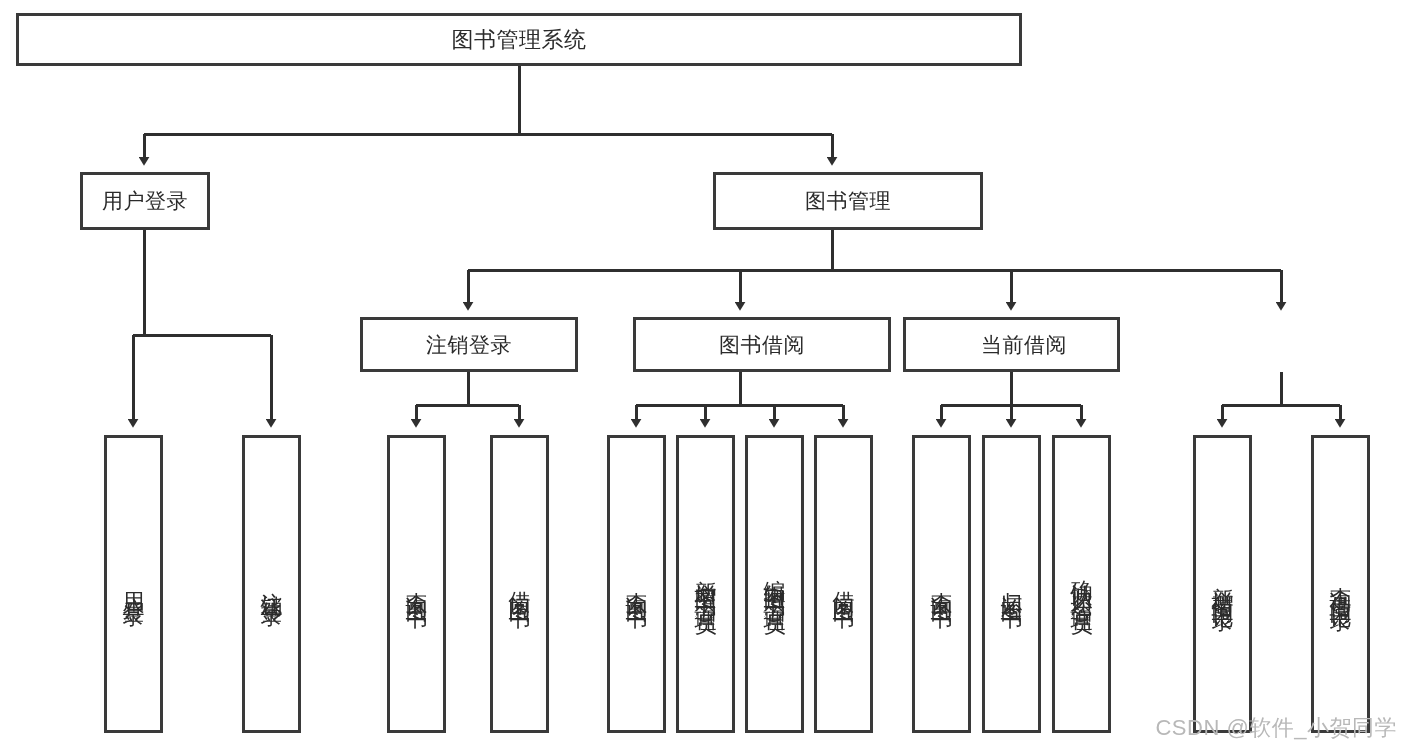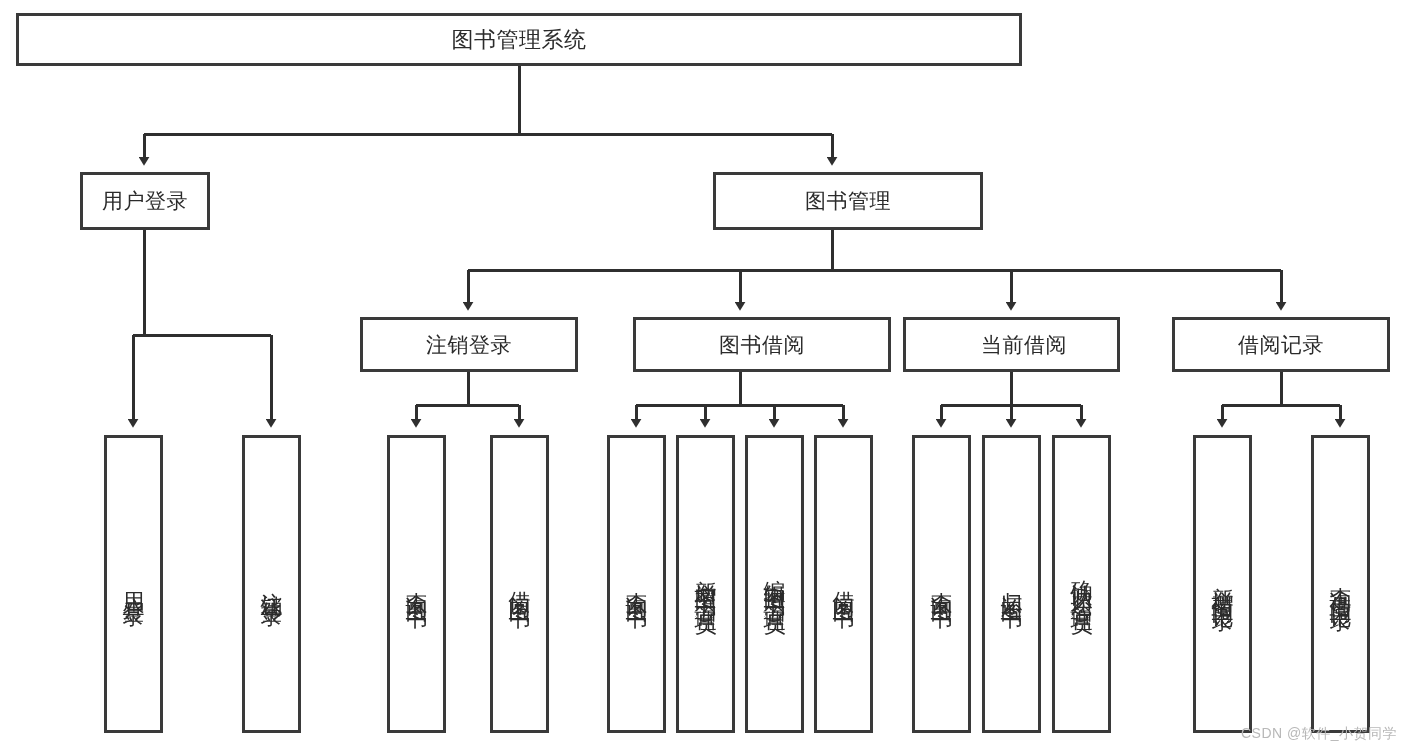--- a/index.html
+++ b/index.html
@@ -56,21 +56,21 @@
     padding-top: 6px;
     padding-bottom: 6px;
     align-items: center;
     justify-content: center;
     text-align: center;
   }
   .watermark {
     position: absolute;
     right: 8px;
     bottom: 4px;
-    font-size: 14px;
+    font-size: 22px;
     color: #b8b8b8;
     letter-spacing: 0.5px;
     white-space: nowrap;
     z-index: 5;
   }
 </style>
 </head>
 <body>
 
 <div id="canvas">
@@ -141,23 +141,20 @@
 
   <div class="node node-h" style="left:360px; top:317px; width:218px; height:55px;">
     <span>注销登录</span>
   </div>
   <div class="node node-h" style="left:633px; top:317px; width:258px; height:55px;">
     <span>图书借阅</span>
   </div>
   <div class="node node-h" style="left:903px; top:317px; width:217px; height:55px;padding-left:25px;">
     <span>当前借阅</span>
   </div>
-  <div class="node node-h" style="left:1172px; top:317px; width:218px; height:55px;">
-    <span>借阅记录</span>
-  </div>
 
   <div class="node node-v" style="left:104px; top:435px; width:59px; height:298px;">
     <span>用户登录</span>
   </div>
   <div class="node node-v" style="left:242px; top:435px; width:59px; height:298px;">
     <span>注销登录</span>
   </div>
 
   <div class="node node-v" style="left:387px; top:435px; width:59px; height:298px;">
     <span>查询图书</span>

